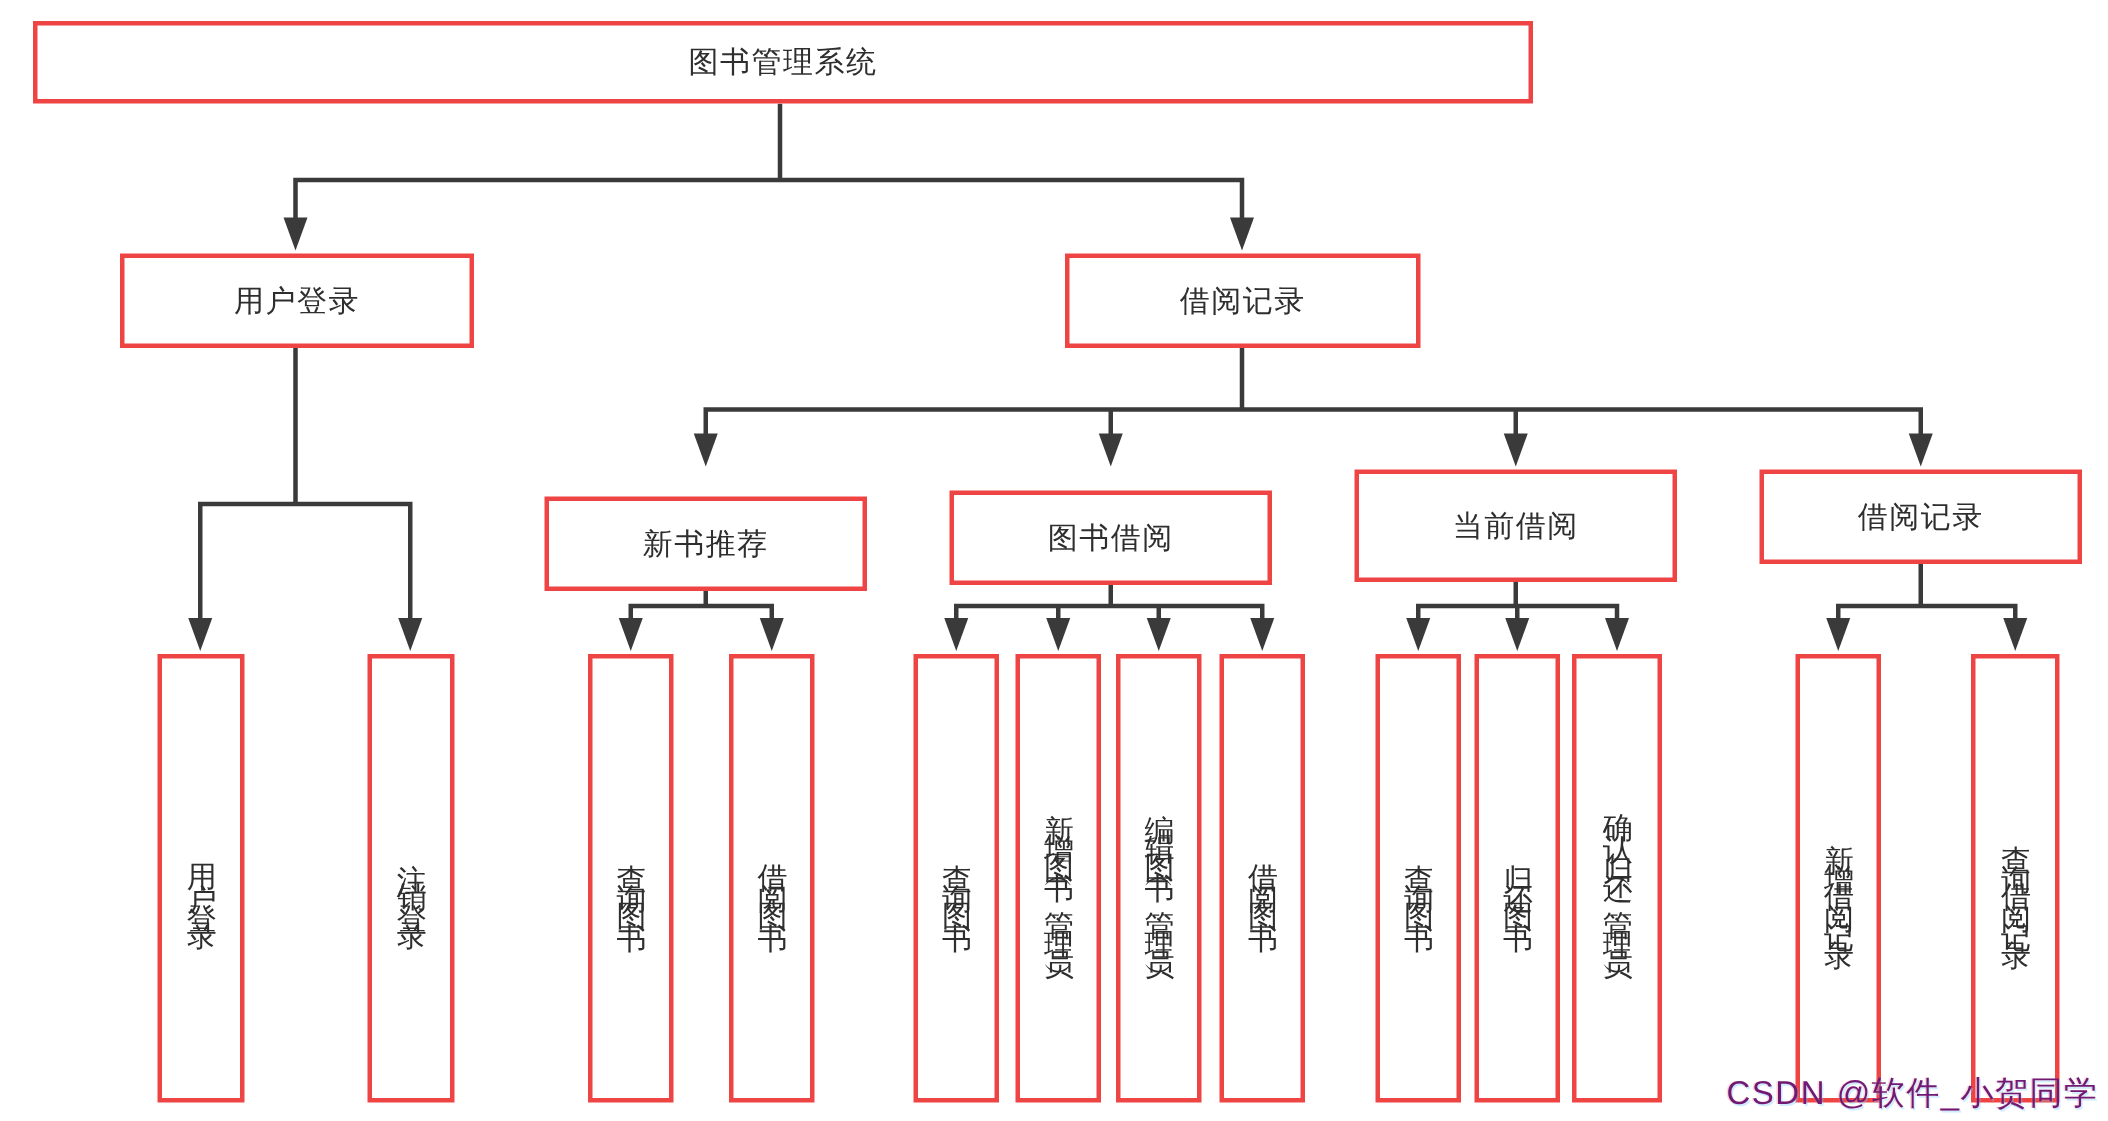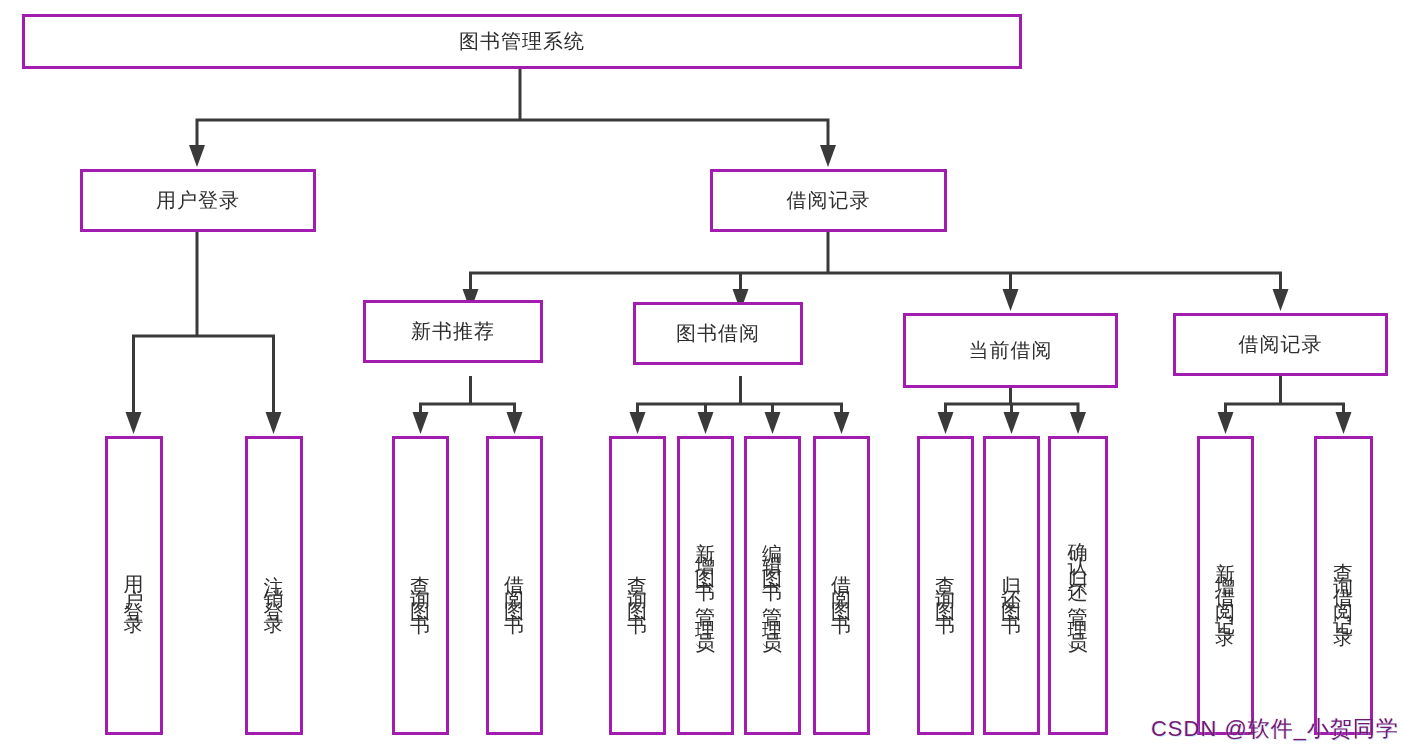--- a/index.html
+++ b/index.html
@@ -6,21 +6,21 @@
   #stage{
     position:relative;
     width:1405px;height:747px;
     background:#ffffff;
     font-family:"Liberation Sans","DejaVu Sans",sans-serif;
     overflow:hidden;
   }
   .box{
     position:absolute;
     box-sizing:border-box;
-    border:3px solid #a21caf;
+    border:3px solid #ef4444;
     background:#ffffff;
     color:#2e2e2e;
     display:flex;
     align-items:center;
     justify-content:center;
     font-size:20px;
     letter-spacing:1px;
   }
   .box.h{ text-align:center; }
   .box.v{
@@ -87,22 +87,22 @@
     <path d="M1280.5,376 V405.5 M1224,404 H1345 M1225.5,404 V414 M1343.5,404 V414"></path>
     <polygon points="1217.5,412 1233.5,412 1225.5,434"></polygon>
     <polygon points="1335.5,412 1351.5,412 1343.5,434"></polygon>
   </svg>
 
   <div class="box h" style="left:22px;top:14px;width:1000px;height:55px">图书管理系统</div>
 
   <div class="box h" style="left:80px;top:169px;width:236px;height:63px">用户登录</div>
   <div class="box h" style="left:710px;top:169px;width:237px;height:63px">借阅记录</div>
 
-  <div class="box h" style="left:363px;top:300px;width:180px;height:63px">新书推荐</div>
-  <div class="box h" style="left:633px;top:302px;width:170px;height:63px">图书借阅</div>
+  <div class="box h" style="left:363px;top:331px;width:215px;height:63px">新书推荐</div>
+  <div class="box h" style="left:633px;top:327px;width:215px;height:63px">图书借阅</div>
   <div class="box h" style="left:903px;top:313px;width:215px;height:75px">当前借阅</div>
   <div class="box h" style="left:1173px;top:313px;width:215px;height:63px">借阅记录</div>
 
   <div class="box v" style="left:105px;top:436px;width:58px;height:299px">用户登录</div>
   <div class="box v" style="left:245px;top:436px;width:58px;height:299px">注销登录</div>
 
   <div class="box v" style="left:392px;top:436px;width:57px;height:299px">查询图书</div>
   <div class="box v" style="left:486px;top:436px;width:57px;height:299px">借阅图书</div>
 
   <div class="box v" style="left:609px;top:436px;width:57px;height:299px">查询图书</div>

